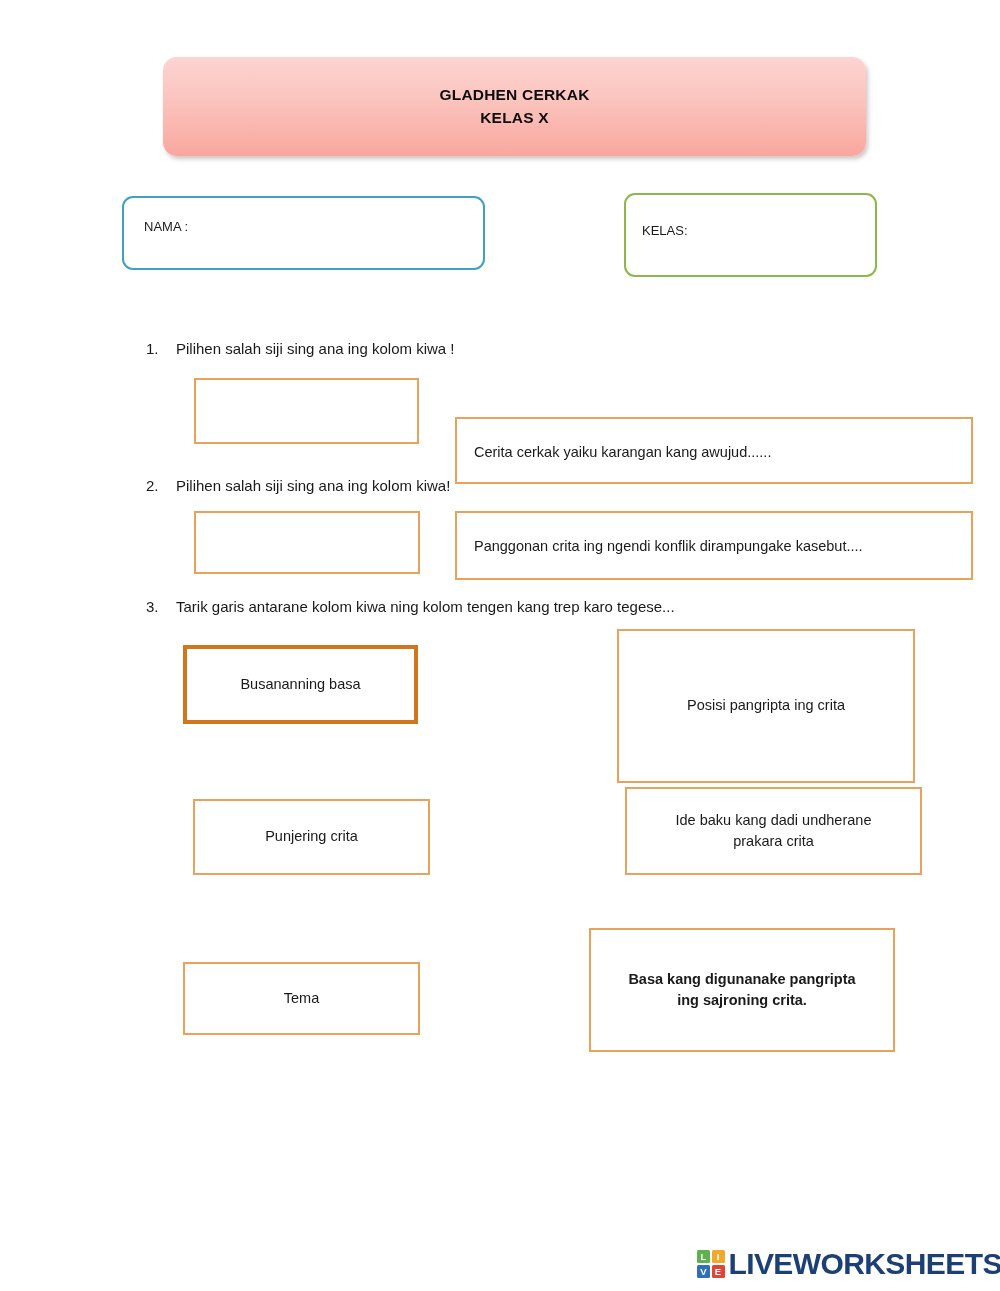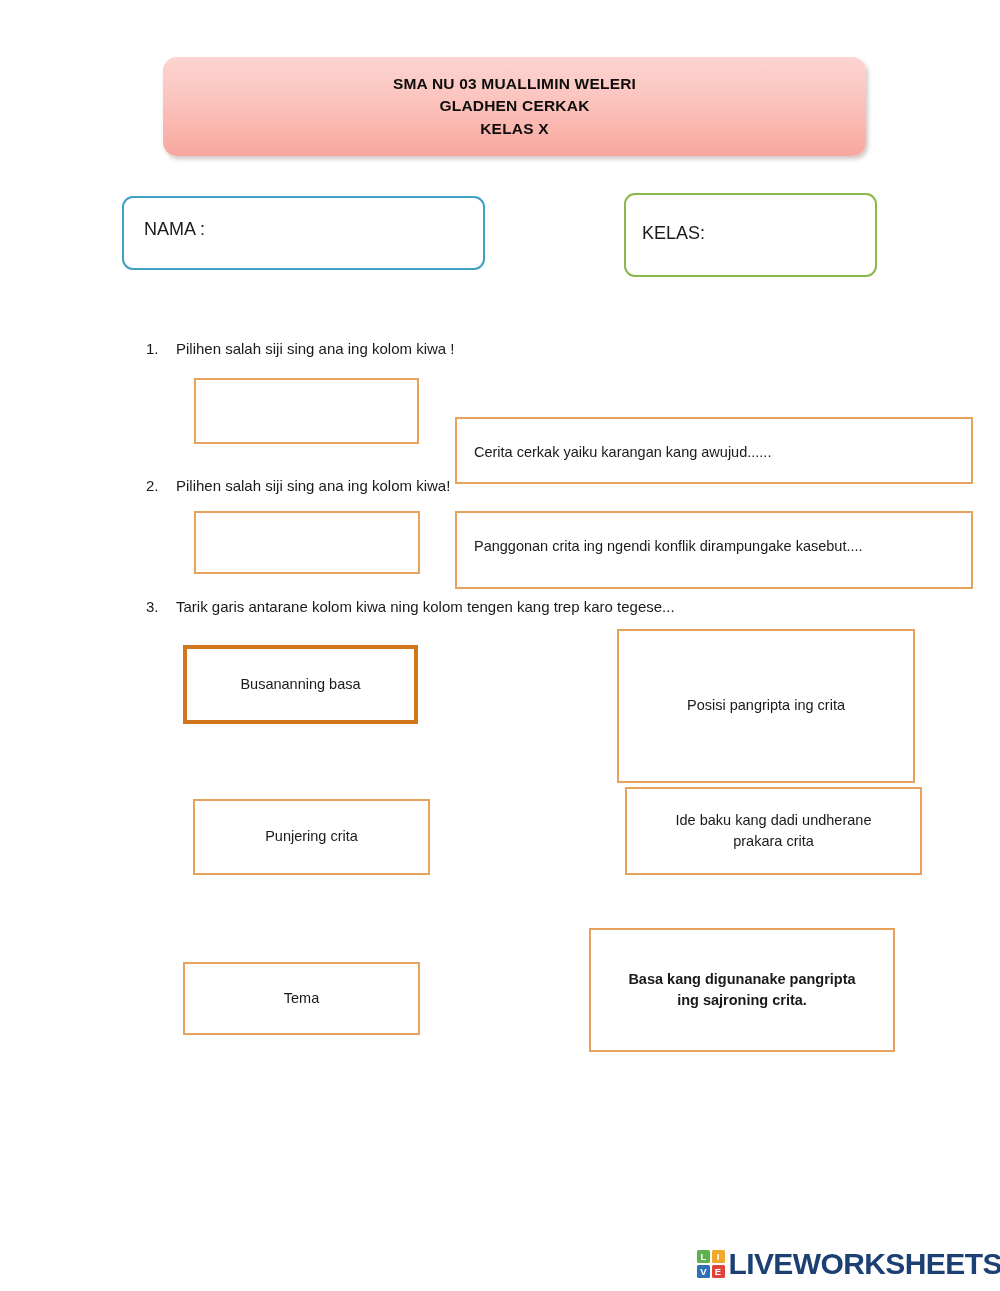--- a/index.html
+++ b/index.html
@@ -61,21 +61,21 @@
   .field-kelas {
     left: 624px;
     top: 193px;
     width: 253px;
     height: 84px;
     border: 2.5px solid #8cb84b;
     padding-top: 28px;
     padding-left: 16px;
   }
   .field-label {
-    font-size: 18px;
+    font-size: 13px;
     color: #1a1a1a;
   }
 
   
   .question {
     position: absolute;
     display: flex;
     font-size: 15px;
     color: #1a1a1a;
     white-space: nowrap;
@@ -114,21 +114,21 @@
     align-items: flex-start;
     justify-content: flex-start;
     padding: 23px 0 0 17px;
   }
 
   
   .b-q1-answer { left: 194px; top: 378px; width: 225px; height: 66px; }
   .b-q1-prompt { left: 455px; top: 375px; width: 518px; height: 67px; margin-top: 42px; }
   
   .b-q2-answer { left: 194px; top: 511px; width: 226px; height: 63px; }
-  .b-q2-prompt { left: 455px; top: 511px; width: 518px; height: 78px; }
+  .b-q2-prompt { left: 455px; top: 511px; width: 518px; height: 69px; }
   
   .b-m-left-1 { left: 183px; top: 645px; width: 235px; height: 79px; }
   .b-m-left-2 { left: 193px; top: 799px; width: 237px; height: 76px; }
   .b-m-left-3 { left: 183px; top: 962px; width: 237px; height: 73px; }
   
   .b-m-right-1 { left: 617px; top: 629px; width: 298px; height: 154px; }
   .b-m-right-2 { left: 625px; top: 787px; width: 297px; height: 88px; }
   .b-m-right-3 { left: 589px; top: 928px; width: 306px; height: 124px; font-weight: bold; }
 
   
@@ -164,21 +164,20 @@
     font-weight: bold;
     letter-spacing: -0.6px;
     color: #1c3f74;
     line-height: 1;
   }
 </style>
 </head>
 <body>
 
 <div class="header-banner">
-  <div class="header-line">SMA NU 03 MUALLIMIN WELERI</div>
   <div class="header-line">GLADHEN CERKAK</div>
   <div class="header-line">KELAS X</div>
 </div>
 
 <div class="field-box field-nama">
   <span class="field-label">NAMA :</span>
 </div>
 
 <div class="field-box field-kelas">
   <span class="field-label">KELAS:</span>

